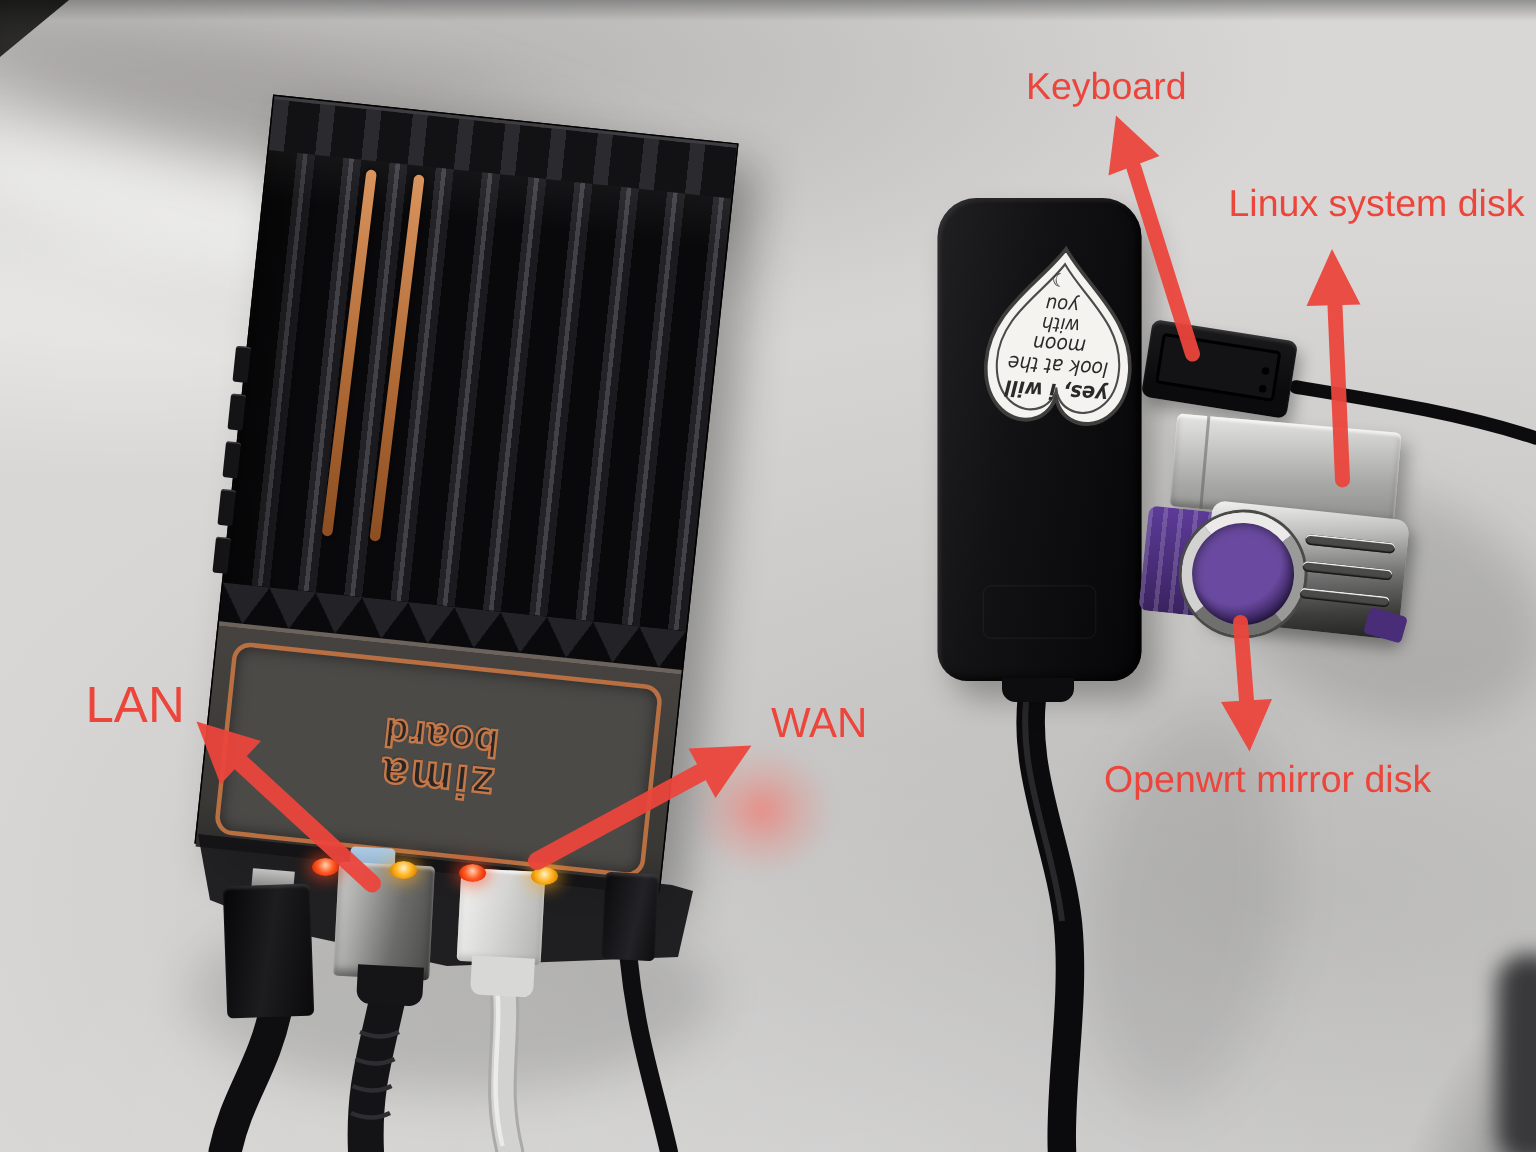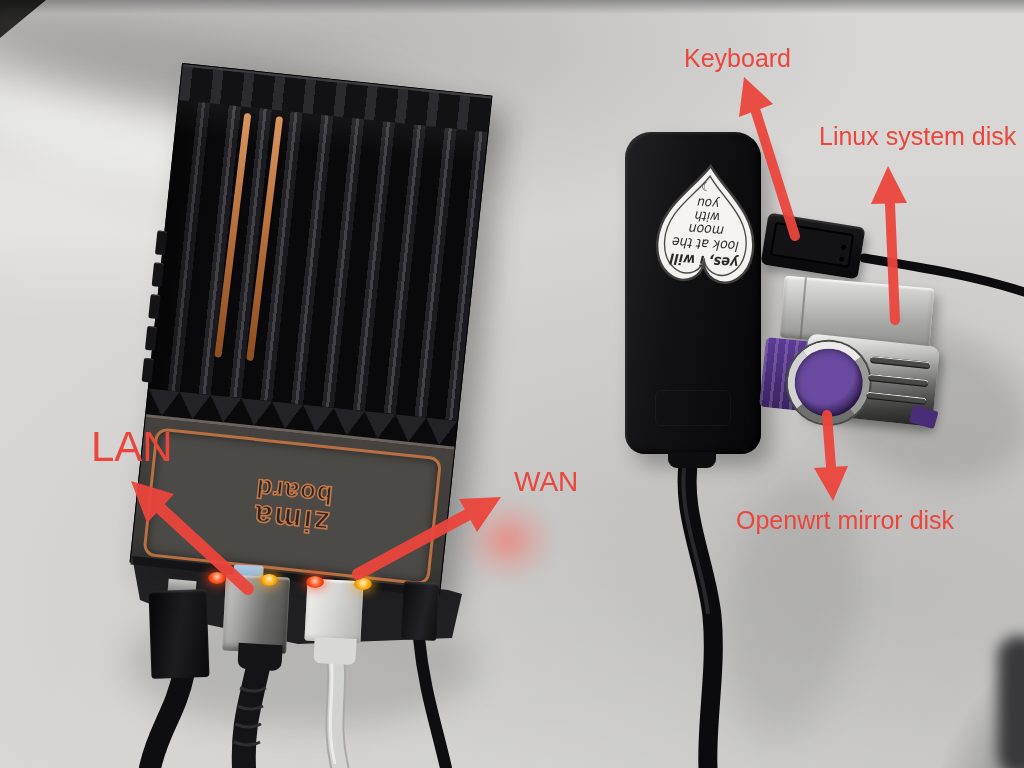--- a/index.html
+++ b/index.html
@@ -108,21 +108,21 @@
 
   
   svg.under{position:absolute;left:0;top:0;z-index:4;}
   svg.over{position:absolute;left:0;top:0;z-index:9;}
 
   
   .label{position:absolute;color:#ec453c;z-index:10;white-space:nowrap;}
   .lbl-keyboard{left:684px;top:44px;font-size:25px;}
   .lbl-linux{left:819px;top:122px;font-size:25px;}
   .lbl-openwrt{left:736px;top:506px;font-size:25px;}
-  .lbl-lan{left:57px;top:423px;font-size:42px;margin-left:34px;}
+  .lbl-lan{left:57px;top:451px;font-size:34px;}
   .lbl-wan{left:514px;top:466px;font-size:28px;}
   .sticker-text{font-family:"DejaVu Sans",sans-serif;font-style:italic;fill:#2a2a28;}
 </style>
 </head>
 <body>
 
 <div id="stage">
 
   <div class="abs top-band"></div>
   <div class="abs corner-tl"></div>

